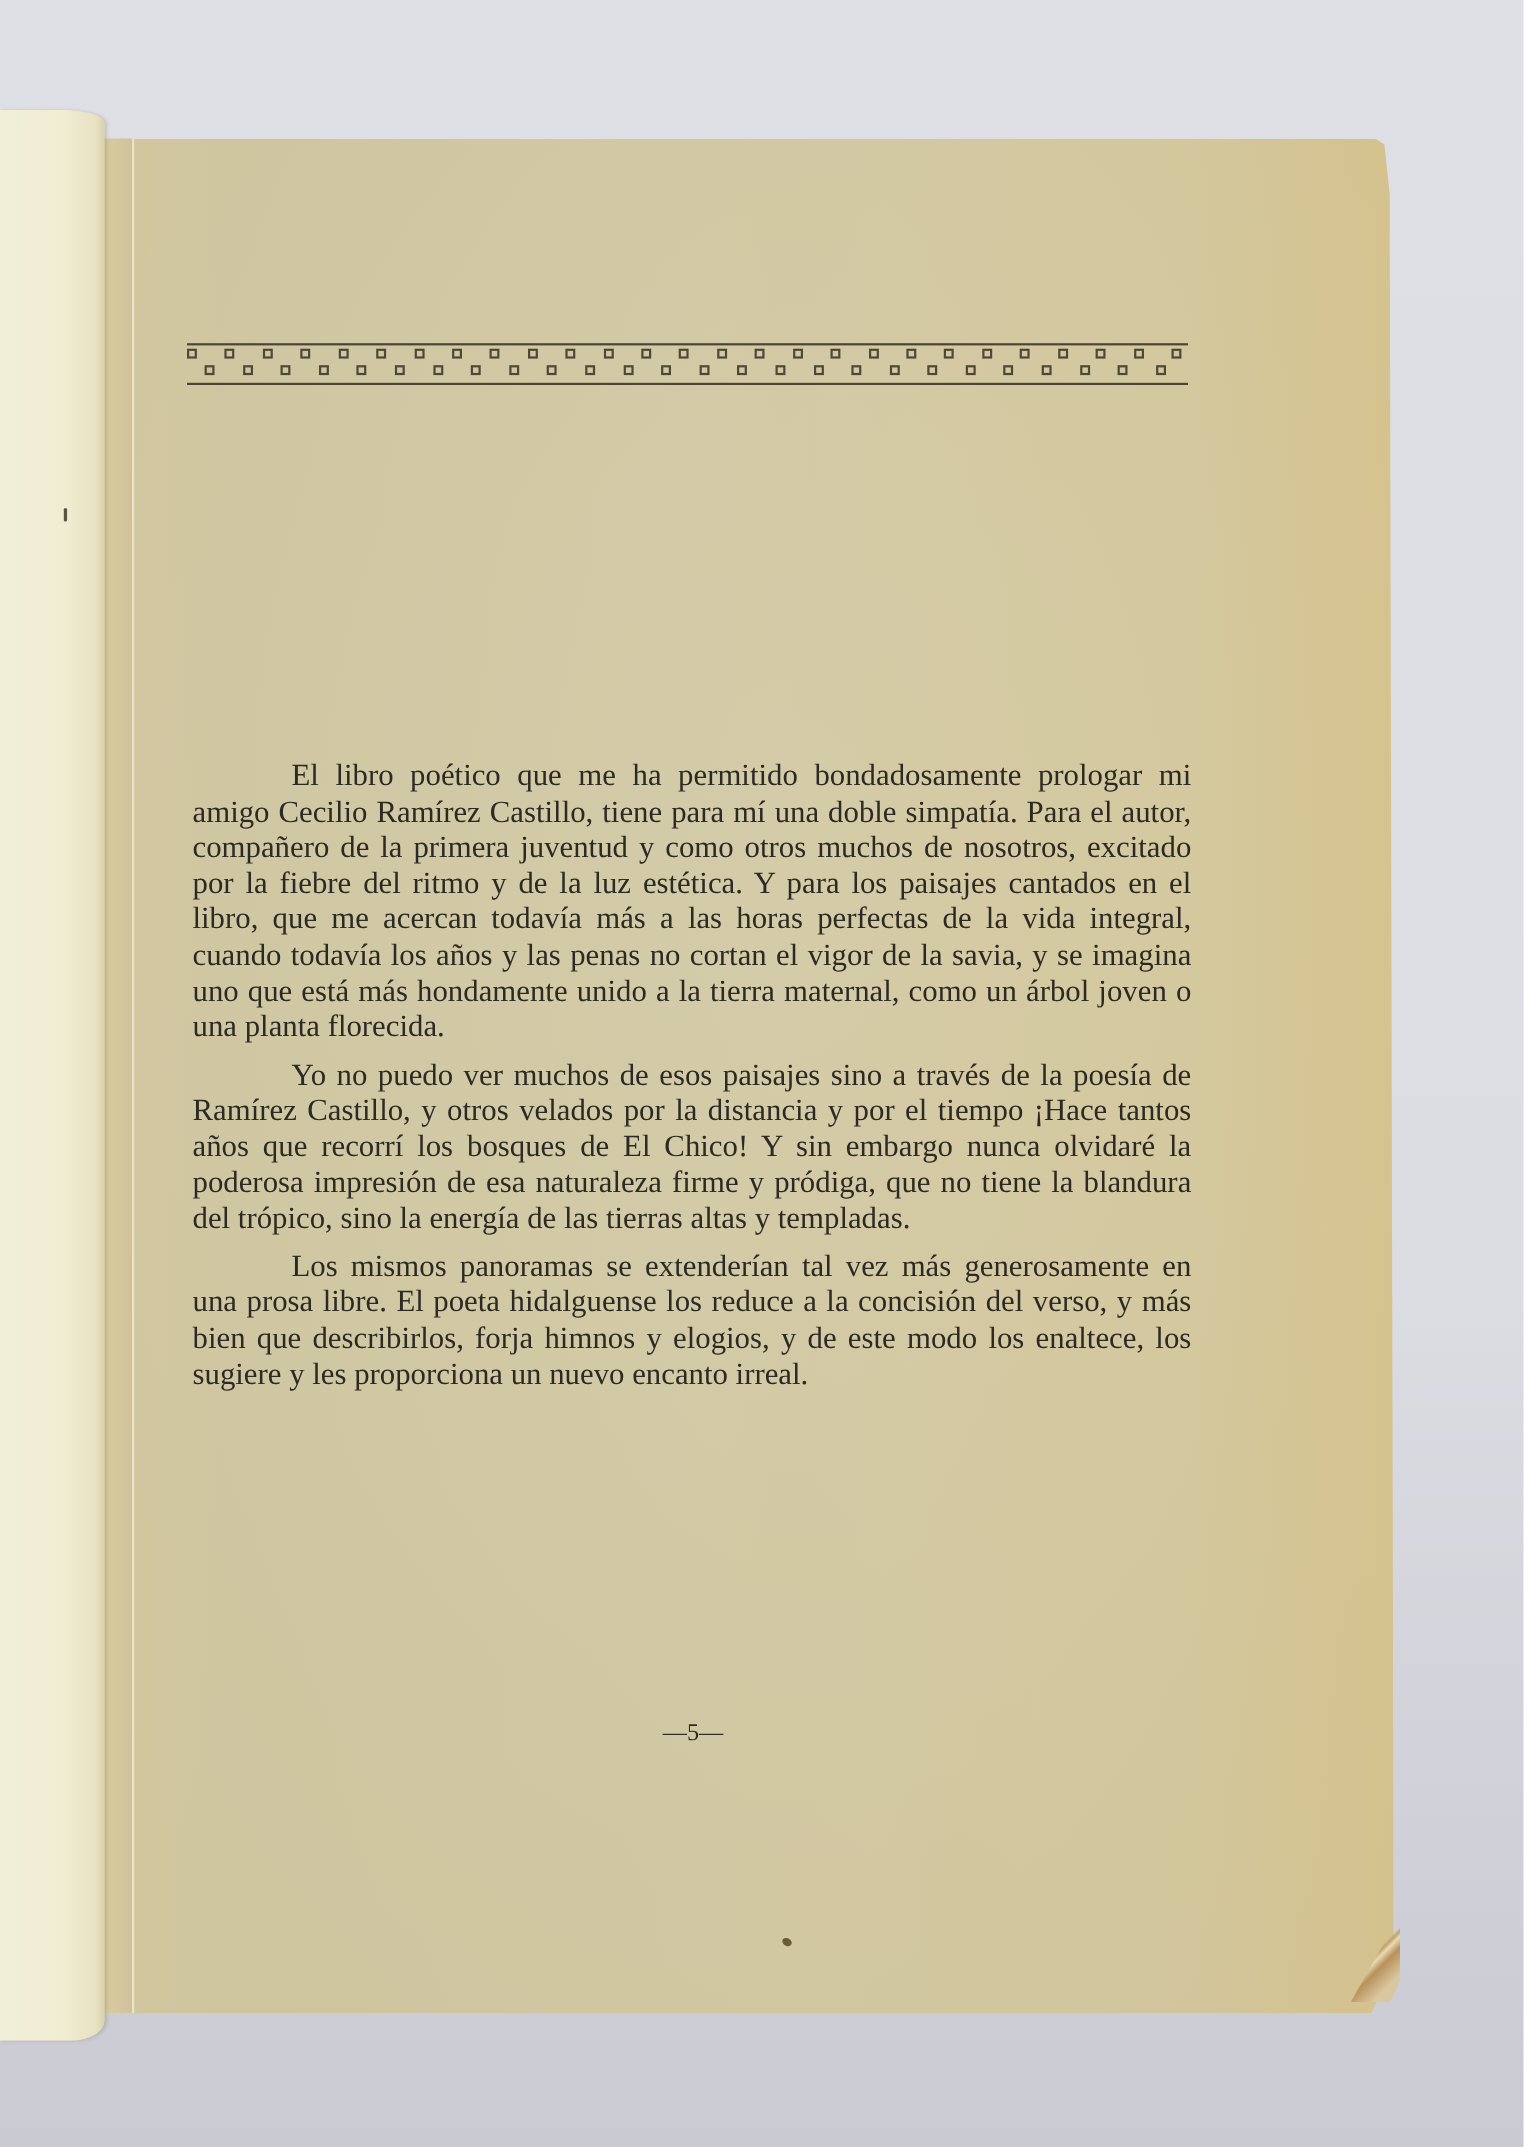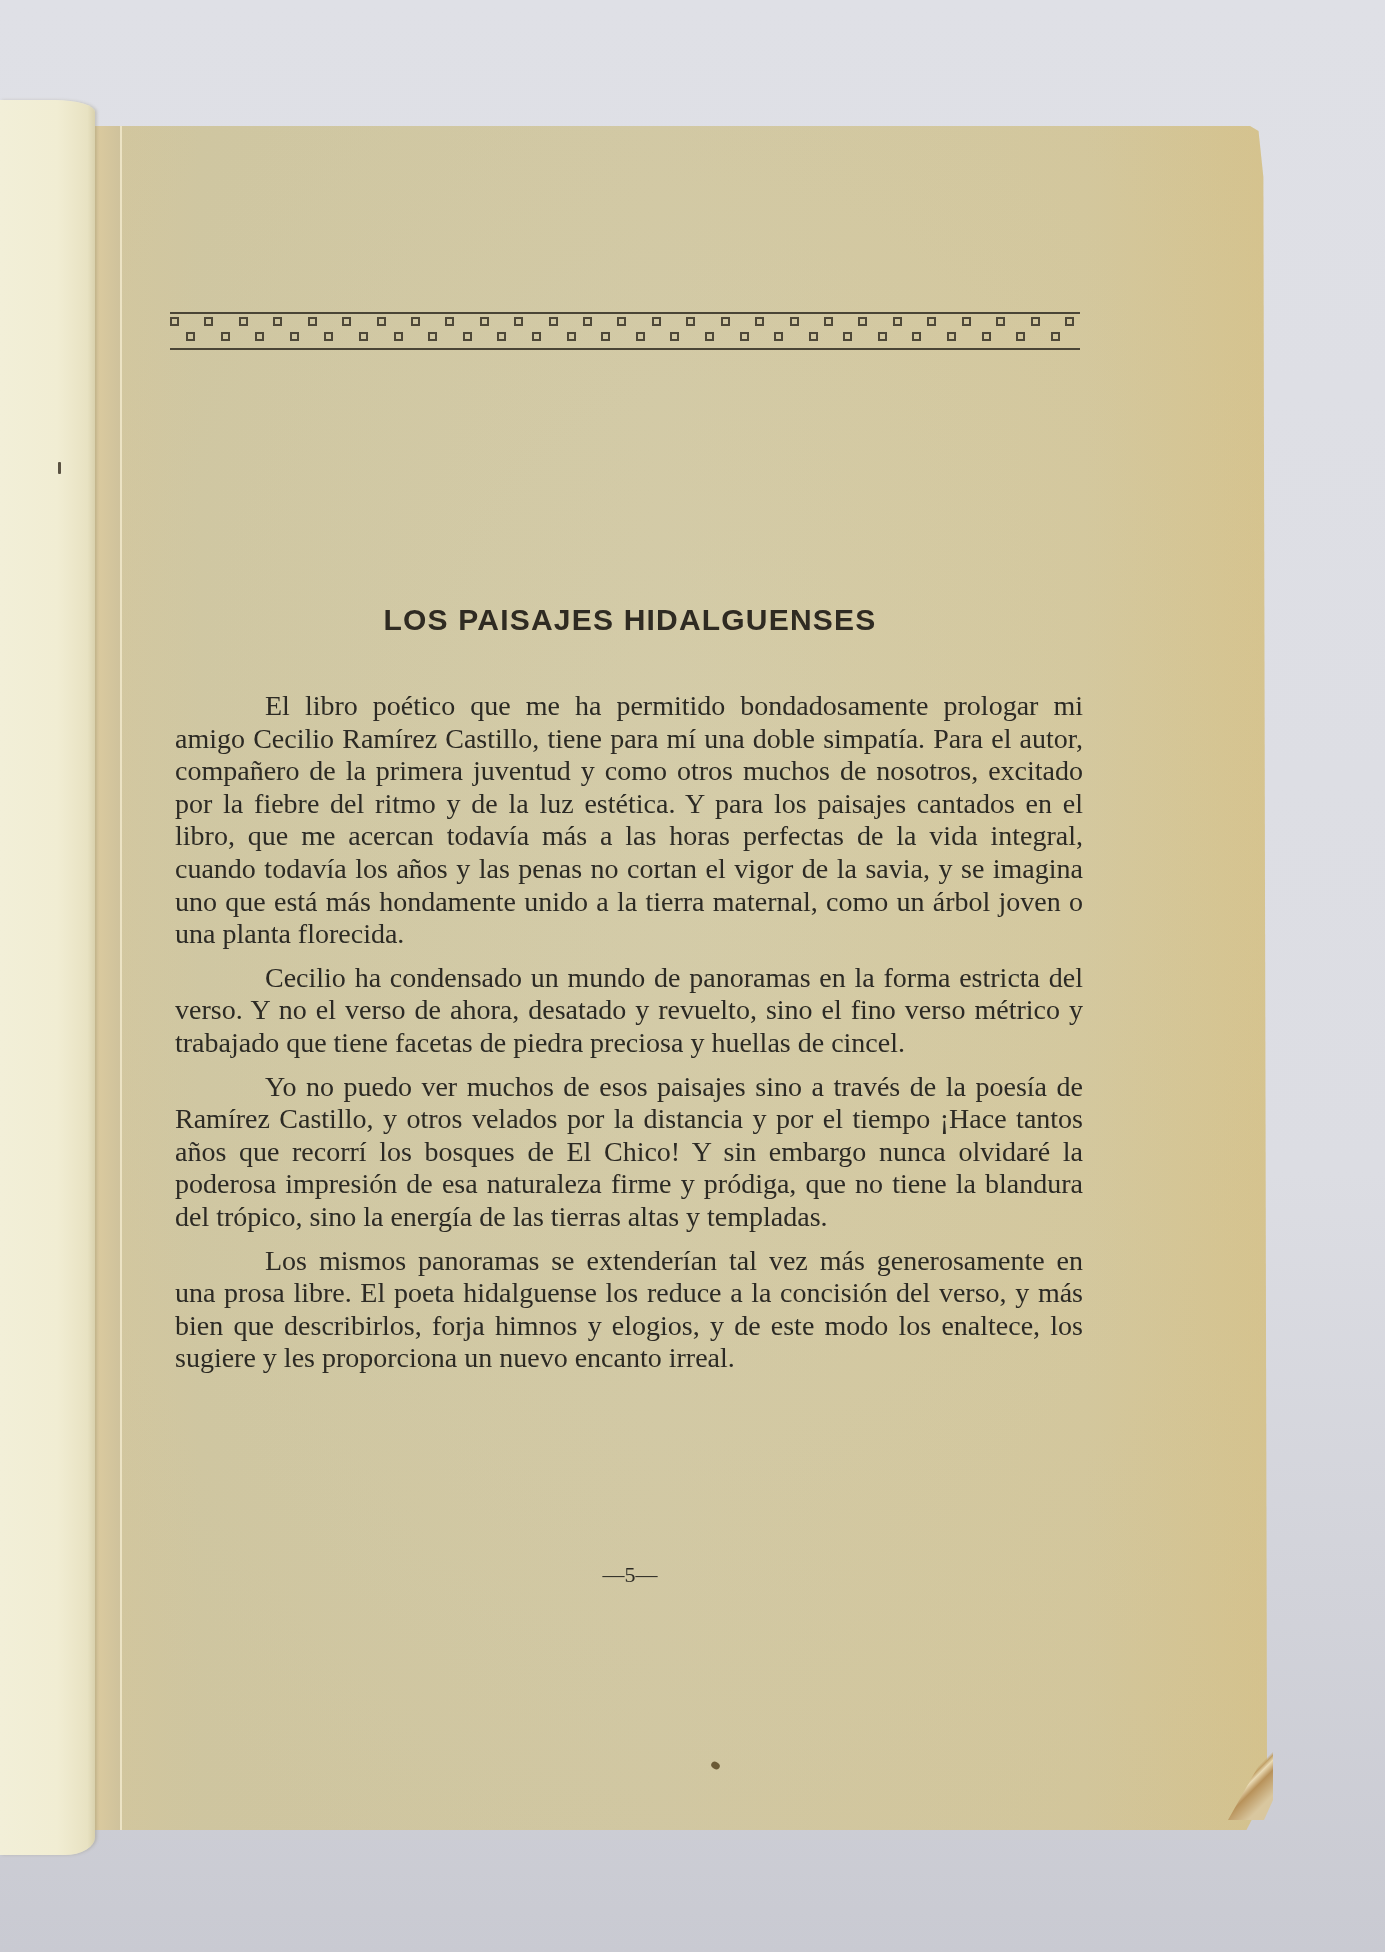--- a/index.html
+++ b/index.html
@@ -142,24 +142,22 @@
         <div class="sq"></div>
         <div class="sq"></div>
         <div class="sq"></div>
         <div class="sq"></div>
         <div class="sq"></div>
         <div class="sq"></div>
       </div>
     <div class="rule bottom"></div>
   </div>
 
-  <div class="title">LOS PAISAJES HIDALGUENSES</div>
 
   <div class="body-text">
     <p>El libro poético que me ha permitido bondadosamente prolo­gar mi amigo Cecilio Ramírez Castillo, tiene para mí una doble sim­patía. Para el autor, compañero de la primera juventud y como otros muchos de nosotros, excitado por la fiebre del ritmo y de la luz estética. Y para los paisajes cantados en el libro, que me acer­can todavía más a las horas perfectas de la vida integral, cuando todavía los años y las penas no cortan el vigor de la savia, y se ima­gina uno que está más hondamente unido a la tierra maternal, co­mo un árbol joven o una planta florecida.</p>
-    <p>Cecilio ha condensado un mundo de panoramas en la forma estricta del verso. Y no el verso de ahora, desatado y revuelto, si­no el fino verso métrico y trabajado que tiene facetas de piedra preciosa y huellas de cincel.</p>
     <p>Yo no puedo ver muchos de esos paisajes sino a través de la poesía de Ramírez Castillo, y otros velados por la distancia y por el tiempo ¡Hace tantos años que recorrí los bosques de El Chico! Y sin embargo nunca olvidaré la poderosa impresión de esa natura­leza firme y pródiga, que no tiene la blandura del trópico, sino la energía de las tierras altas y templadas.</p>
     <p>Los mismos panoramas se extenderían tal vez más genero­samente en una prosa libre. El poeta hidalguense los reduce a la concisión del verso, y más bien que describirlos, forja himnos y elo­gios, y de este modo los enaltece, los sugiere y les proporciona un nuevo encanto irreal.</p>
   </div>
 
   <div class="page-number">—5—</div>
   <div class="stain"></div>
 </div>
 
 </body></html>

